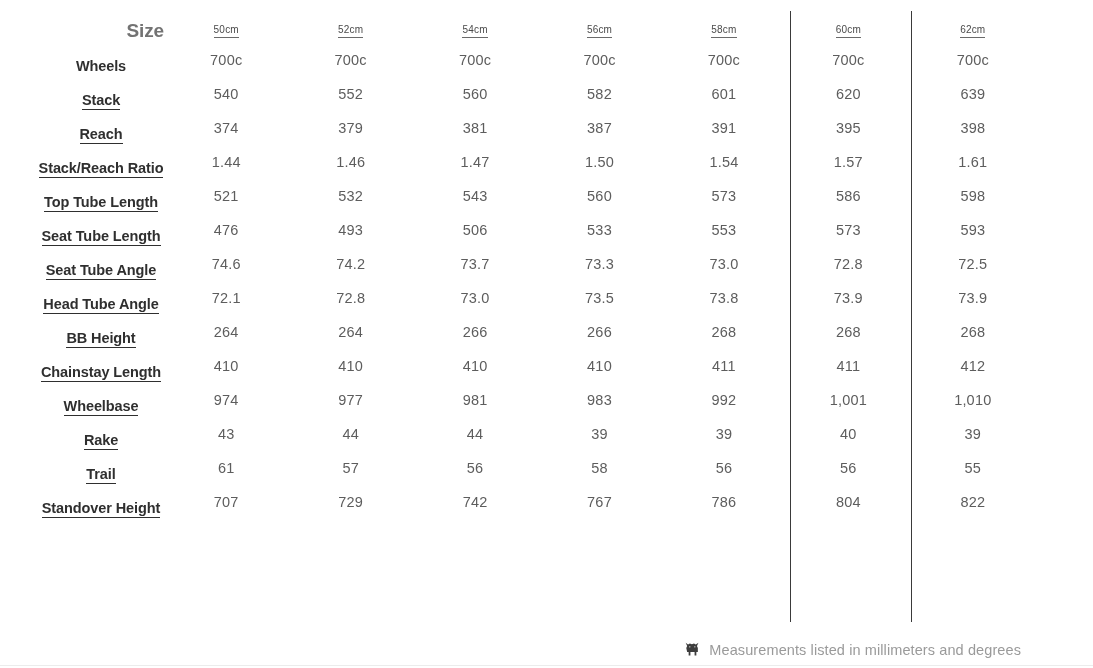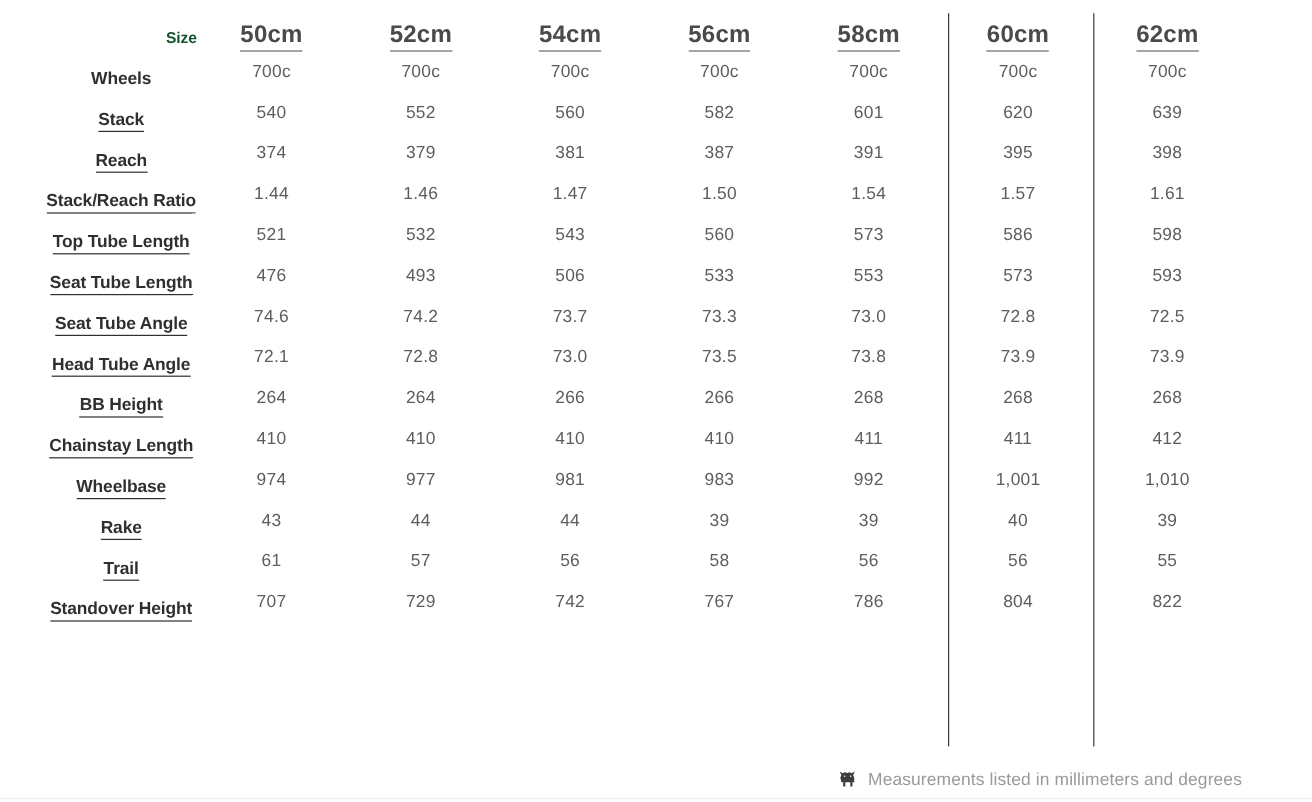--- a/index.html
+++ b/index.html
@@ -72,32 +72,32 @@
     color: #5d5d5d;
     height: 34px;
     letter-spacing: 0.2px;
     position: relative;
     top: -4px;
   }
 
   
   .hdr-label {
     text-align: right;
-    font-size: 13px;
+    font-size: 19px;
     font-weight: bold;
-    color: #14532d;
+    color: #737373;
     height: 36px;
     letter-spacing: -0.1px;
     position: relative;
     top: 2px;
   }
   .hdr-size {
     text-align: center;
-    font-size: 20px;
-    font-weight: 700;
+    font-size: 10px;
+    font-weight: 400;
     color: #4a4a4a;
     height: 36px;
     letter-spacing: 0.2px;
   }
   .hdr-size span {
     border-bottom: 1.3px solid #6a6a6a;
     padding-bottom: 2px;
   }
 
   
@@ -123,21 +123,21 @@
     background: #3a3a3a;
     top: 11px;
     height: 611px;
   }
   .vline.v1 { left: 790px; }
   .vline.v2 { left: 911px; }
 
   
   .footnote {
     position: absolute;
-    right: 58px;
+    right: 72px;
     top: 640px;
     display: flex;
     align-items: center;
     gap: 7px;
     font-size: 14.5px;
     color: #9a9a9a;
     letter-spacing: 0.1px;
     white-space: nowrap;
   }
   .footnote .goat-icon {

